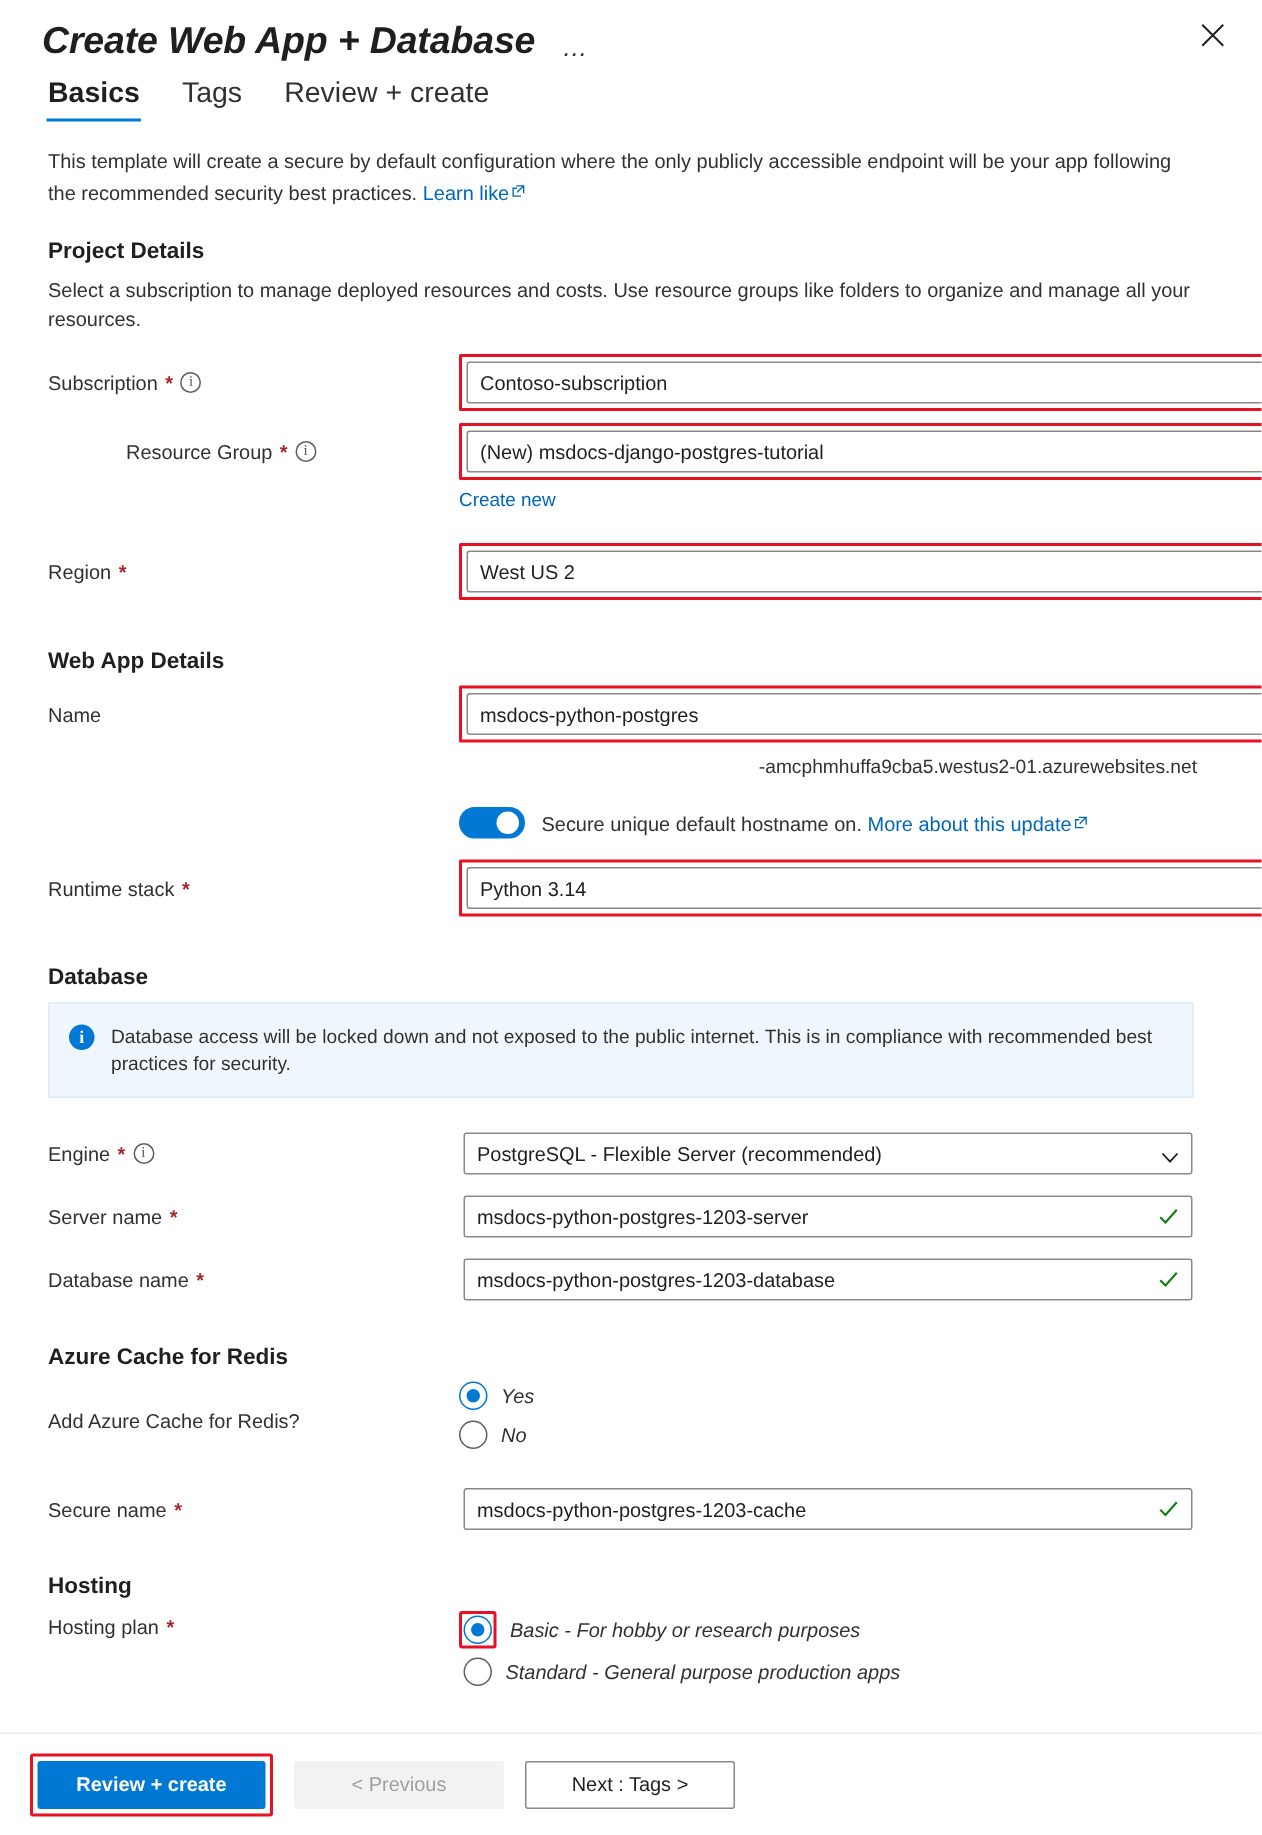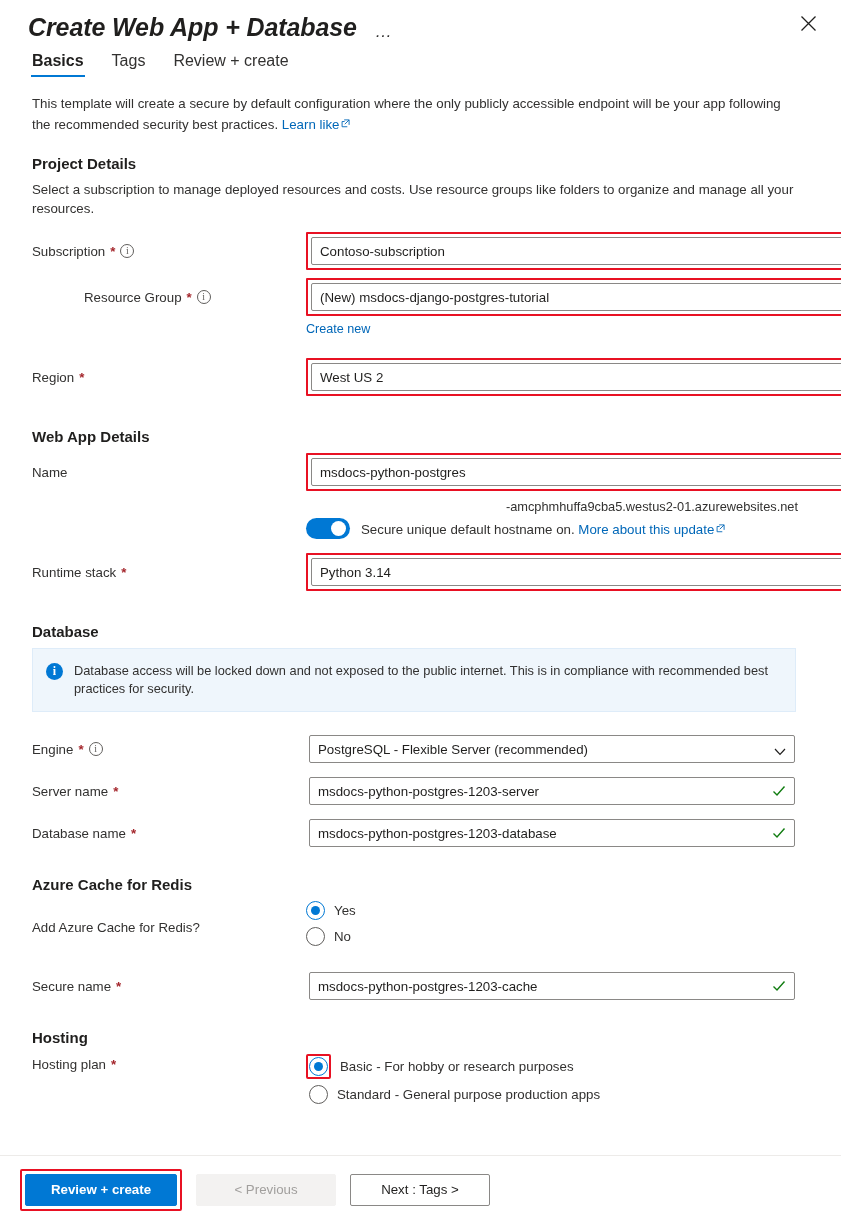--- a/index.html
+++ b/index.html
@@ -55,21 +55,21 @@
   .close-btn svg { display: block; }
 
   
   .tabs {
     display: flex;
     gap: 28px;
     padding: 10px 28px 0 32px;
     border-bottom: 1px solid transparent;
   }
   .tab {
-    font-size: 16px;
+    font-size: 19px;
     color: #323130;
     padding-bottom: 7px;
     cursor: pointer;
     position: relative;
   }
   .tab.active {
     font-weight: bold;
     color: #201f1e;
   }
   .tab.active::after {
@@ -192,21 +192,21 @@
     margin-top: -2px;
     margin-bottom: 8px;
   }
   .hostname-line {
     margin-left: 274px;
     width: 492px;
     text-align: right;
     font-size: 12.8px;
     color: #323130;
     margin-top: 1px;
-    margin-bottom: 4px;
+    margin-bottom: 20px;
   }
 
   
   .toggle-row {
     display: flex;
     align-items: center;
     margin-left: 274px;
     margin-bottom: 14px;
     gap: 11px;
   }
@@ -275,21 +275,21 @@
   }
   .radio.sel { border: 1px solid #0078d4; }
   .radio.sel::after {
     content: "";
     position: absolute;
     left: 4px; top: 4px;
     width: 9px; height: 9px;
     border-radius: 50%;
     background: #0078d4;
   }
-  .radio-label { font-size: 13.3px; color: #323130; }
+  .radio-label { font-size: 13.3px; color: #323130; font-style: italic; }
   .radio-hl {
     display: inline-block;
     border: 2px solid #e81123;
     padding: 1px;
     border-radius: 2px;
     line-height: 0;
   }
 
   
   .footer {

